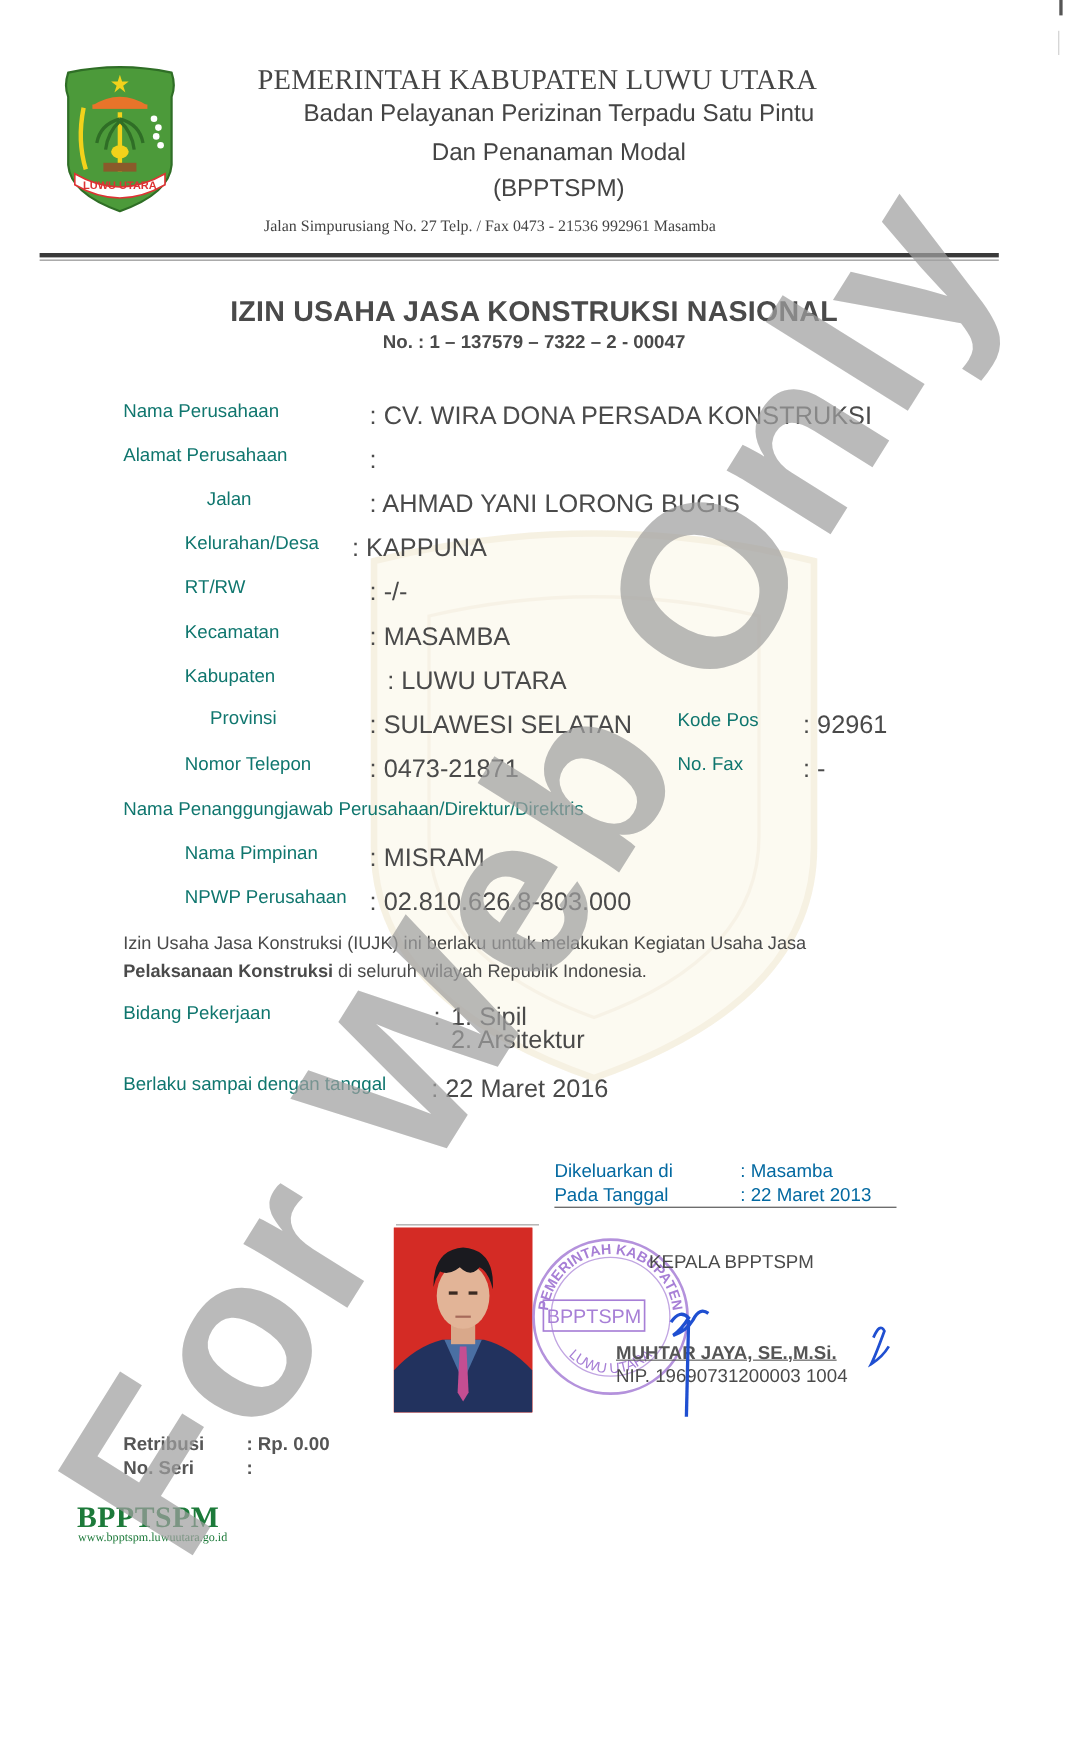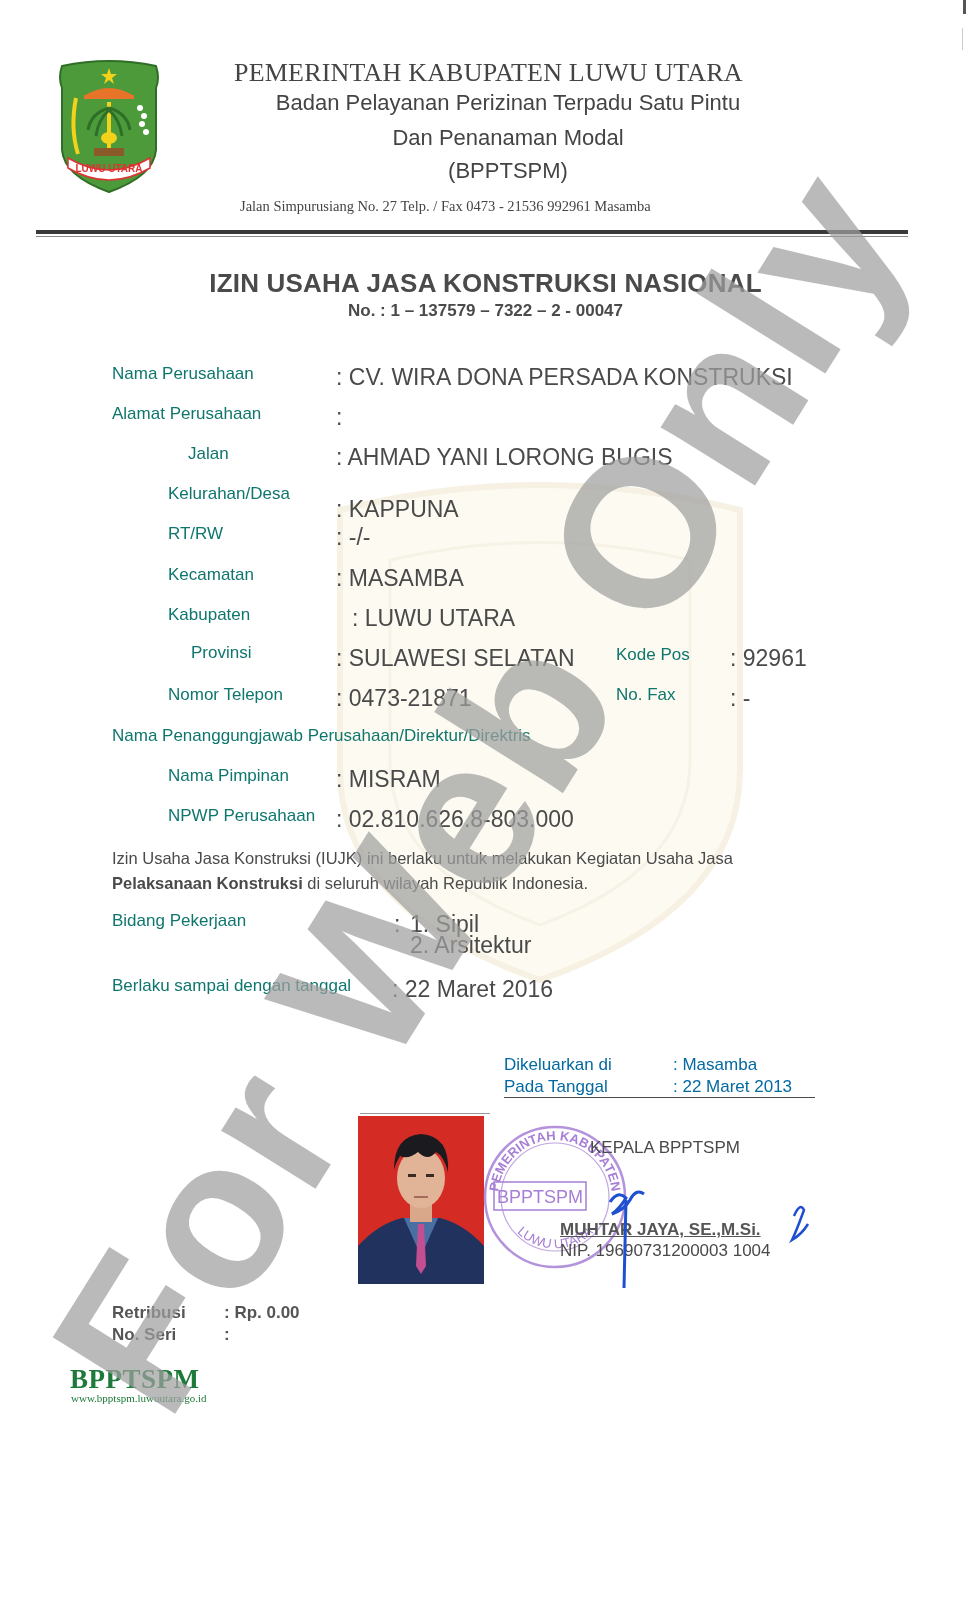--- a/index.html
+++ b/index.html
@@ -97,21 +97,21 @@
 <div class="abs docno">No. : 1 – 137579 – 7322 – 2 - 00047</div>
 
 <div class="abs lbl" style="left:112px; top:364px;">Nama Perusahaan</div>
 <div class="abs val" style="left:336px; top:364px;">: CV. WIRA DONA  PERSADA KONSTRUKSI</div>
 <div class="abs lbl" style="left:112px; top:404px;">Alamat Perusahaan</div>
 <div class="abs val" style="left:336px; top:404px;">:</div>
 
 <div class="abs lbl" style="left:156px; top:444px;margin-left:32px;">Jalan</div>
 <div class="abs val" style="left:336px; top:444px;">: AHMAD YANI LORONG BUGIS</div>
 <div class="abs lbl" style="left:168px; top:484px;">Kelurahan/Desa</div>
-<div class="abs val" style="left:336px; top:484px;margin-top:12px;">: KAPPUNA</div>
+<div class="abs val" style="left:320px; top:484px;">: KAPPUNA</div>
 <div class="abs lbl" style="left:168px; top:524px;">RT/RW</div>
 <div class="abs val" style="left:336px; top:524px;">: -/-</div>
 <div class="abs lbl" style="left:168px; top:565px;">Kecamatan</div>
 <div class="abs val" style="left:336px; top:565px;">: MASAMBA</div>
 <div class="abs lbl" style="left:168px; top:605px;">Kabupaten</div>
 <div class="abs val" style="left:352px; top:605px;">: LUWU UTARA</div>
 <div class="abs lbl" style="left:168px; top:643px;margin-left:23px;">Provinsi</div>
 <div class="abs val" style="left:336px; top:645px;">: SULAWESI SELATAN</div>
 <div class="abs lbl" style="left:616px; top:645px;">Kode Pos</div>
 <div class="abs val" style="left:730px; top:645px;">: 92961</div>

